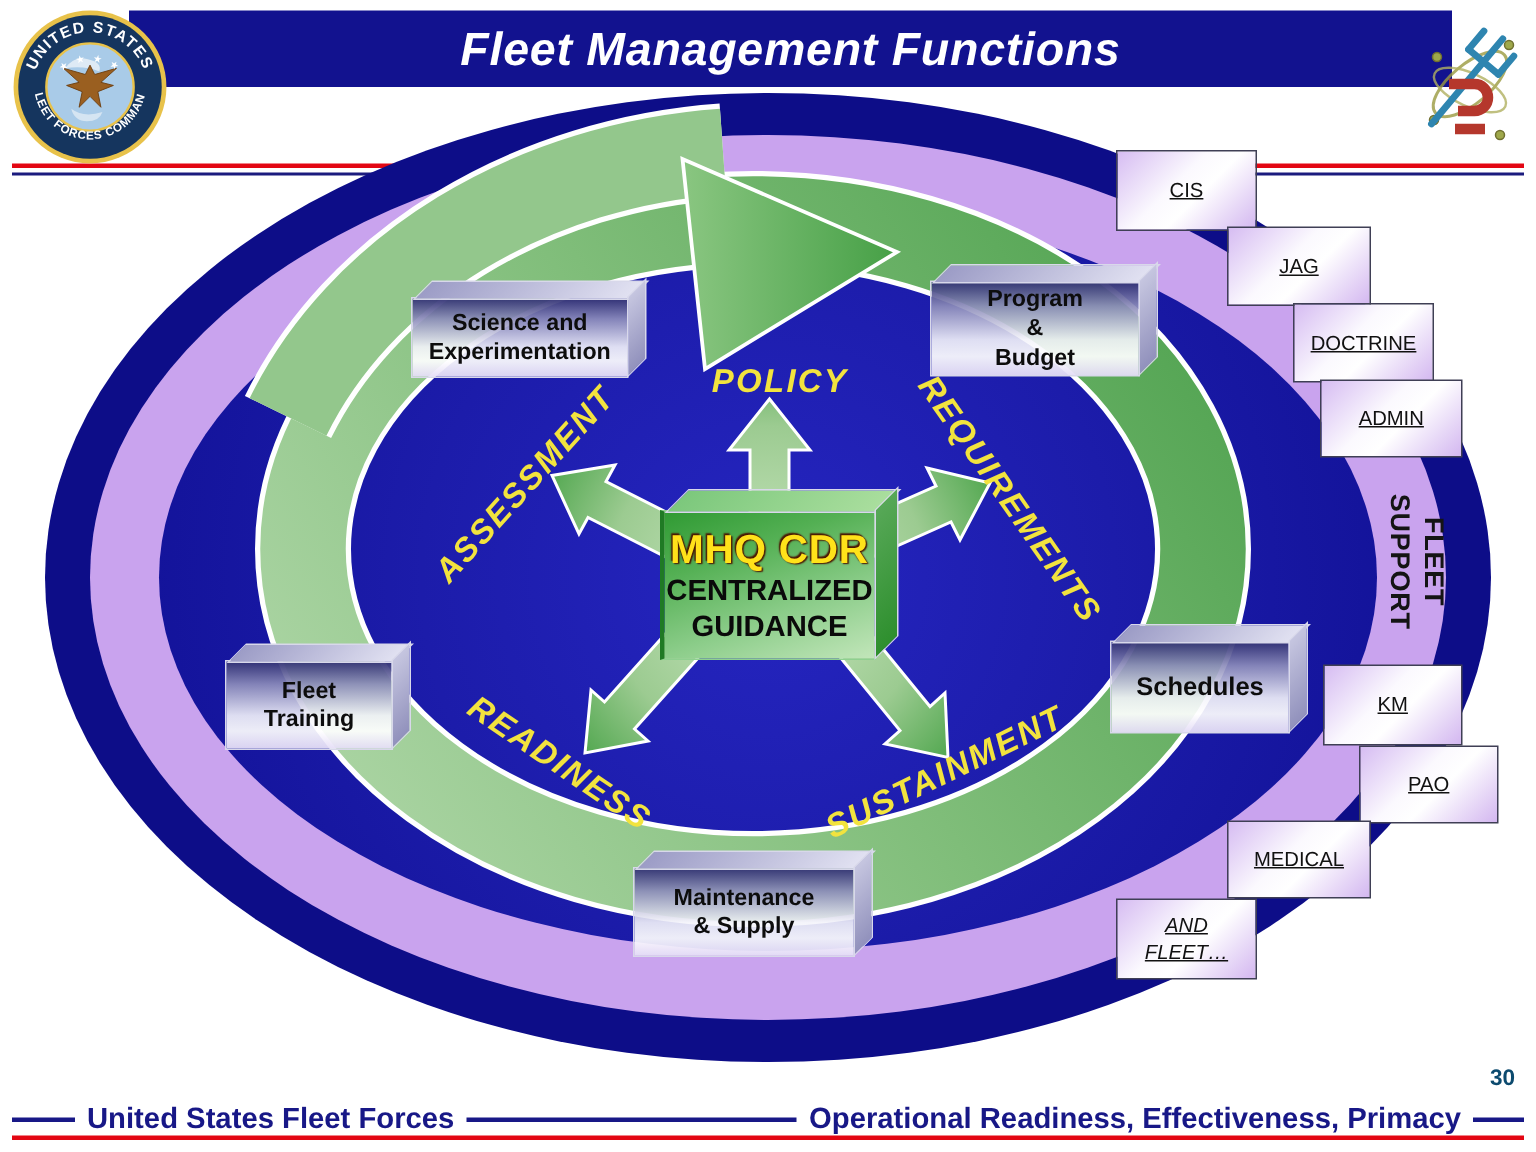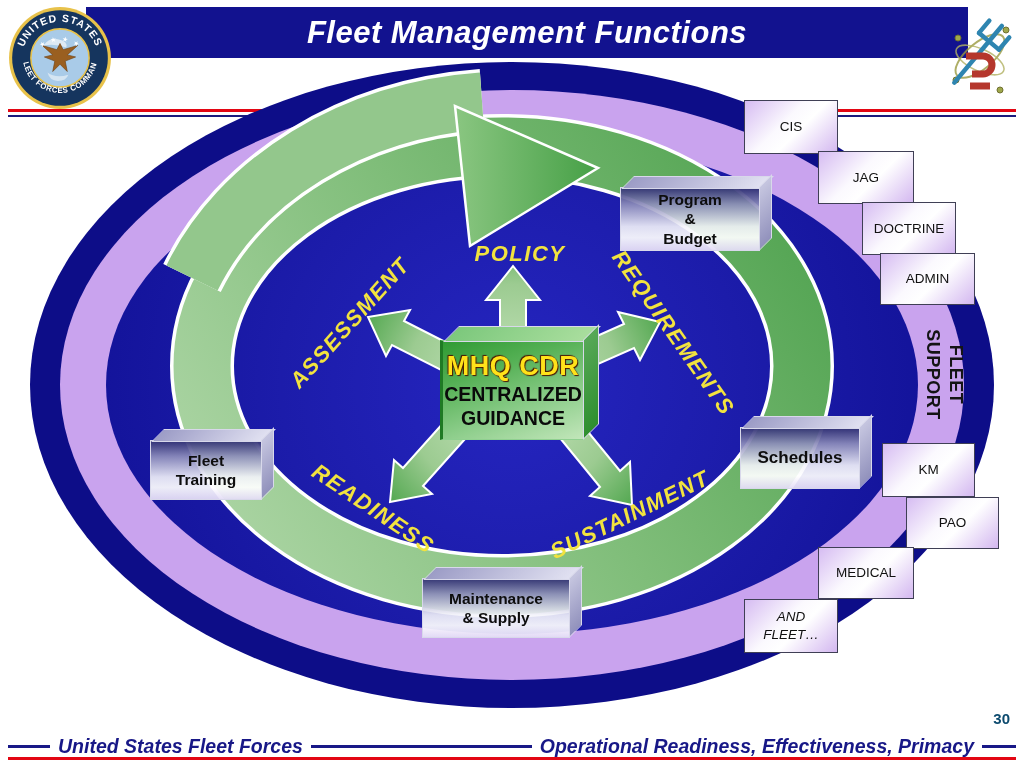--- a/index.html
+++ b/index.html
@@ -44,34 +44,34 @@
   .hub::before{background:linear-gradient(90deg,#7cc87c,#aade9e);}
   .hub::after{background:linear-gradient(180deg,#57a857,#2e8f2e);}
   .hub .t1{color:#ffe21a;font-size:27px;font-weight:bold;letter-spacing:.5px;
            text-shadow:1px 1px 1px #4a1500,-1px -1px 1px #4a1500;}
   .hub .t2{color:#0a0a0a;font-size:19.5px;font-weight:bold;line-height:1.2;}
 
   
   .tile{position:absolute;z-index:4;border:1.5px solid #3f3f55;
         background:linear-gradient(135deg,#d6bcf2 0%,#fbf9fe 42%,#ffffff 58%,#d3b7f0 100%);
         display:flex;align-items:center;justify-content:center;text-align:center;
-        color:#111;font-size:13.5px;line-height:1.3;}
+        color:#111;font-size:13.5px;line-height:1.3;text-decoration:underline;}
   .tile.it{font-style:italic;}
 
   
   .fsupport{position:absolute;left:872px;top:332px;width:145px;height:85px;z-index:3;
         transform:rotate(90deg);display:flex;align-items:center;justify-content:center;
         text-align:center;color:#141414;font-weight:bold;font-size:18px;line-height:1.25;letter-spacing:.5px;}
 
   
   .footer{position:absolute;left:8px;right:8px;top:731px;height:30px;z-index:5;
           display:flex;align-items:center;gap:8px;}
   .fdash{height:3px;background:#181887;}
   .fline{flex:1;height:3px;background:#181887;}
-  .ftext{color:#181887;font-size:19.5px;font-weight:bold;font-style:italic;white-space:nowrap;}
+  .ftext{color:#181887;font-size:19.5px;font-weight:bold;white-space:nowrap;}
   .redrule{position:absolute;left:8px;right:8px;top:757px;height:3px;background:#e30613;z-index:5;}
   .pageno{position:absolute;right:14px;top:710px;z-index:5;color:#0c4a6e;font-size:15px;font-weight:bold;}
 
   .seal{position:absolute;left:8px;top:6px;width:104px;height:104px;z-index:6;}
   .trident{position:absolute;left:936px;top:2px;width:88px;height:108px;z-index:6;}
 </style>
 </head>
 <body>
 
 <div class="stage">
@@ -173,20 +173,22 @@
   <div class="cyc" style="left:240px;top:310px;width:220px;transform:rotate(-48deg);">ASSESSMENT</div>
 
   <div class="p3d hub" style="left:440px;top:340px;width:140px;height:98px;">
     <div>
       <div class="t1">MHQ CDR</div>
       <div class="t2 ml">CENTRALIZED
 GUIDANCE</div>
     </div>
   </div>
 
+  <div class="p3d ml" style="left:274px;top:198px;width:143px;height:52px;">Science and
+Experimentation</div>
   <div class="p3d ml" style="left:620px;top:187px;width:138px;height:62px;">Program
 &amp;
 Budget</div>
   <div class="p3d ml" style="left:150px;top:440px;width:110px;height:58px;">Fleet
 Training</div>
   <div class="p3d" style="left:740px;top:427px;width:118px;height:60px;font-size:17px;">Schedules</div>
   <div class="p3d ml" style="left:422px;top:578px;width:146px;height:58px;">Maintenance
 &amp; Supply</div>
 
   <div class="fsupport ml">FLEET

